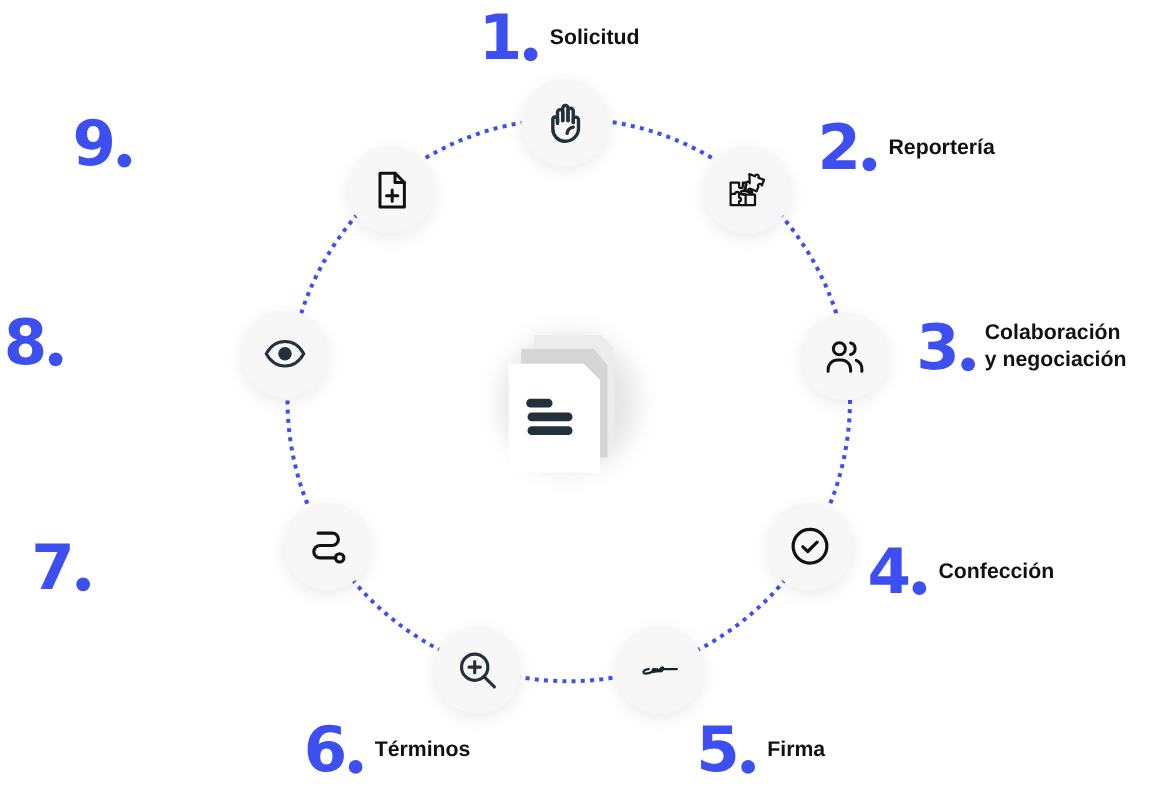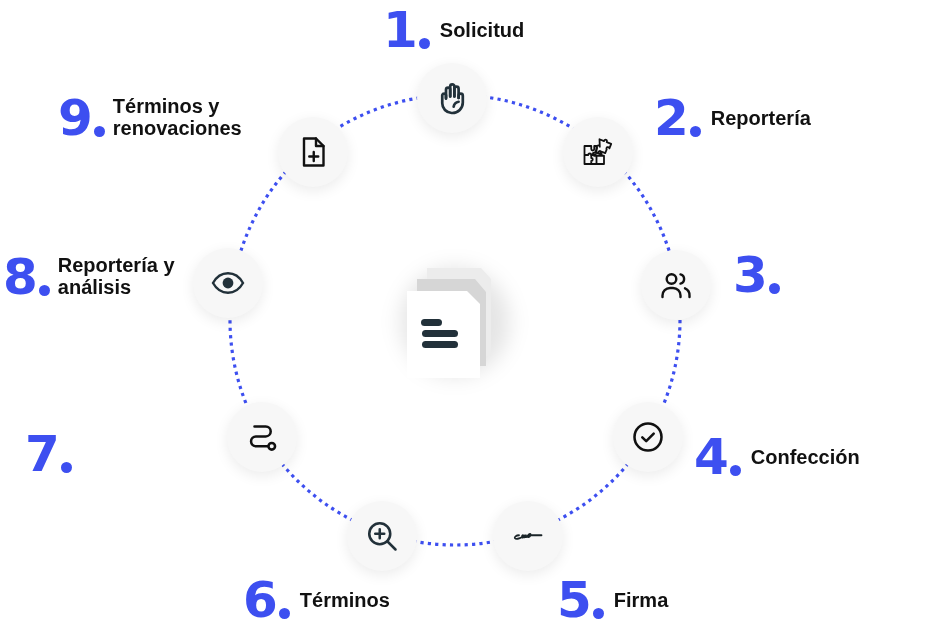--- a/index.html
+++ b/index.html
@@ -9,21 +9,21 @@
   .node { position:absolute; width:70px; height:70px; border-radius:50%;
           background:#f7f7f7; box-shadow:0 4px 14px rgba(0,0,0,0.08);
           display:flex; align-items:center; justify-content:center; cursor:pointer; }
   .node svg { width:36px; height:36px; }
   .label { position:absolute; display:flex; align-items:flex-end; }
   .num { font-family:"DejaVu Sans", sans-serif; font-weight:bold; color:#3d4ff0;
          font-size:50px; line-height:40px; letter-spacing:-3px; display:flex; align-items:flex-end; }
   .num .n { display:inline-block; }
   .num .dot { display:inline-block; width:11px; height:11px; border-radius:50%;
               background:#3d4ff0; margin-left:4px; margin-bottom:1px; }
-  .txt { font-weight:bold; color:#111; font-size:20px; line-height:22px; margin-left:10px;
+  .txt { font-weight:bold; color:#111; font-size:17px; line-height:22px; margin-left:10px;
          white-space:pre-line; }
   .center-doc { position:absolute; left:405px; top:262px; width:100px; height:115px; }
 </style>
 </head>
 <body>
 
 <svg id="ring" width="932" height="630">
   <circle cx="455" cy="320" r="225" fill="none" stroke="#3d4ff0" stroke-width="3.2" stroke-dasharray="3.2 4.2"></circle>
 </svg>
 
@@ -130,20 +130,22 @@
       <span class="dot"></span>
     </div>
   <div class="txt" style="margin-bottom:9px">Reportería</div>
 </div>
 
 <div class="label" style="left:733px;top:255px">
   <div class="num">
       <span class="n">3</span>
       <span class="dot"></span>
     </div>
+  <div class="txt" style="margin-left:8px;margin-bottom:-1px">Colaboración
+y negociación</div>
 </div>
 
 <div class="label" style="left:694px;top:437px">
   <div class="num">
       <span class="n">4</span>
       <span class="dot"></span>
     </div>
   <div class="txt" style="margin-bottom:9px">Confección</div>
 </div>
 
@@ -168,24 +170,20 @@
       <span class="n">7</span>
       <span class="dot"></span>
     </div>
 </div>
 
 <div class="label" style="left:3px;top:254px">
   <div class="num">
       <span class="n">8</span>
       <span class="dot"></span>
     </div>
-  <div class="txt" style="margin-left:8px;margin-bottom:-1px">Reportería y
-análisis</div>
 </div>
 
 <div class="label" style="left:58px;top:95px">
   <div class="num">
       <span class="n">9</span>
       <span class="dot"></span>
     </div>
-  <div class="txt" style="margin-left:8px;margin-bottom:-1px">Términos y
-renovaciones</div>
 </div>
 
 </body></html>

